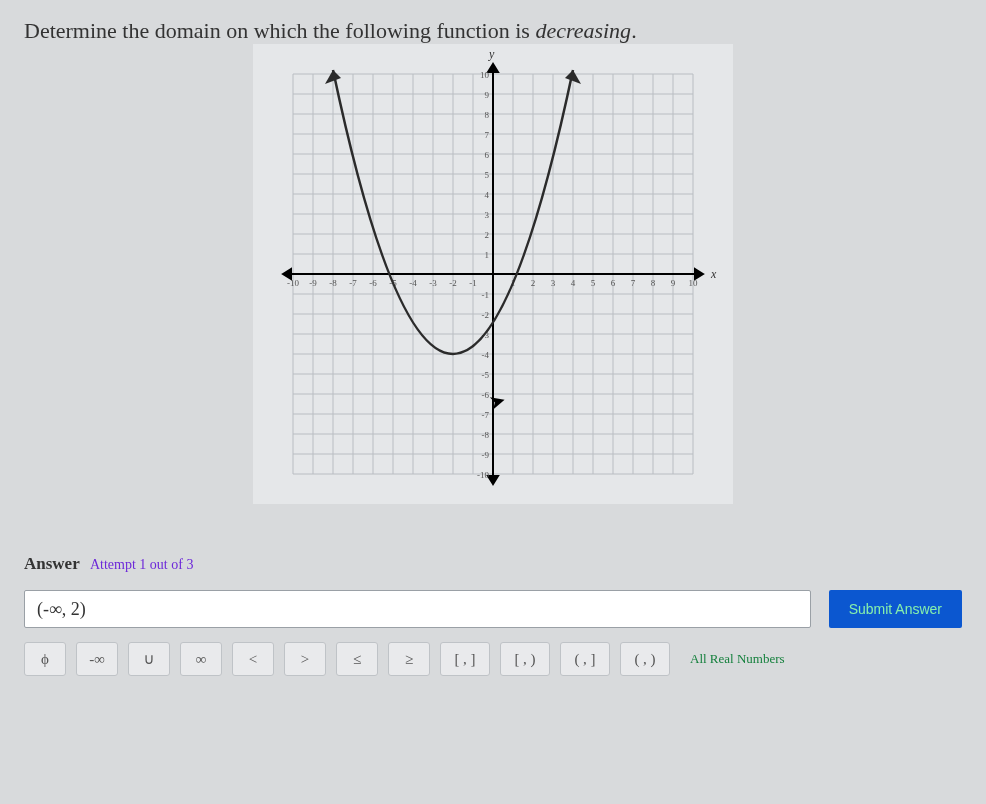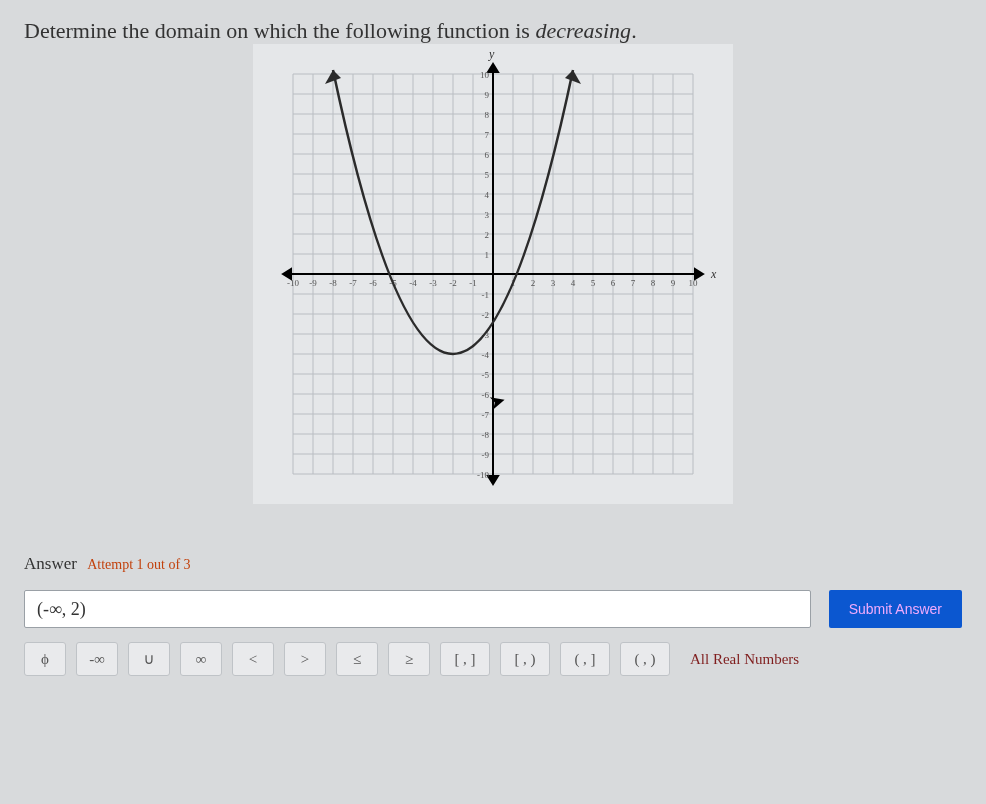--- a/index.html
+++ b/index.html
@@ -31,43 +31,43 @@
     border: none;
   }
   .graph svg { width: 100%; height: 100%; display: block; }
 
   .answer-row {
     font-family: Georgia, serif;
     font-size: 17px;
     color: #333;
     margin-bottom: 16px;
   }
-  .answer-row .lab { font-weight: normal; }
-  .answer-row .hint { color: #c2410c; font-size: 14px; margin-left: 6px; }
+  .answer-row .lab { font-weight: bold; }
+  .answer-row .hint { color: #6d28d9; font-size: 14px; margin-left: 6px; }
 
   .input-row {
     display: flex;
     gap: 18px;
     align-items: center;
     margin-bottom: 14px;
   }
   .interval-input {
     flex: 1;
     height: 38px;
     background: #fff;
     border: 1px solid #9aa0a6;
     border-radius: 2px;
     font-size: 18px;
     padding: 4px 12px;
     color: #333;
     font-family: Georgia, serif;
   }
   .submit-btn {
     background: #0b57d0;
-    color: #f0abfc;
+    color: #86efac;
     border: none;
     height: 38px;
     padding: 0 20px;
     font-size: 14px;
     font-family: Arial, sans-serif;
     border-radius: 2px;
     cursor: pointer;
   }
 
   .sym-row {
@@ -86,22 +86,22 @@
     color: #555;
     cursor: pointer;
     display: inline-flex;
     align-items: center;
     justify-content: center;
     font-family: Georgia, serif;
   }
   .sym-btn.wide { min-width: 50px; }
   .all-real {
     margin-left: 10px;
-    color: #7f1d1d;
-    font-size: 15px;
+    color: #15803d;
+    font-size: 13px;
   }
 </style>
 </head>
 <body>
 
 <div class="question">
   <span>Determine the domain on which the following function is </span><em>decreasing</em><span>.</span>
 </div>
 
 <div class="graph-wrap">

